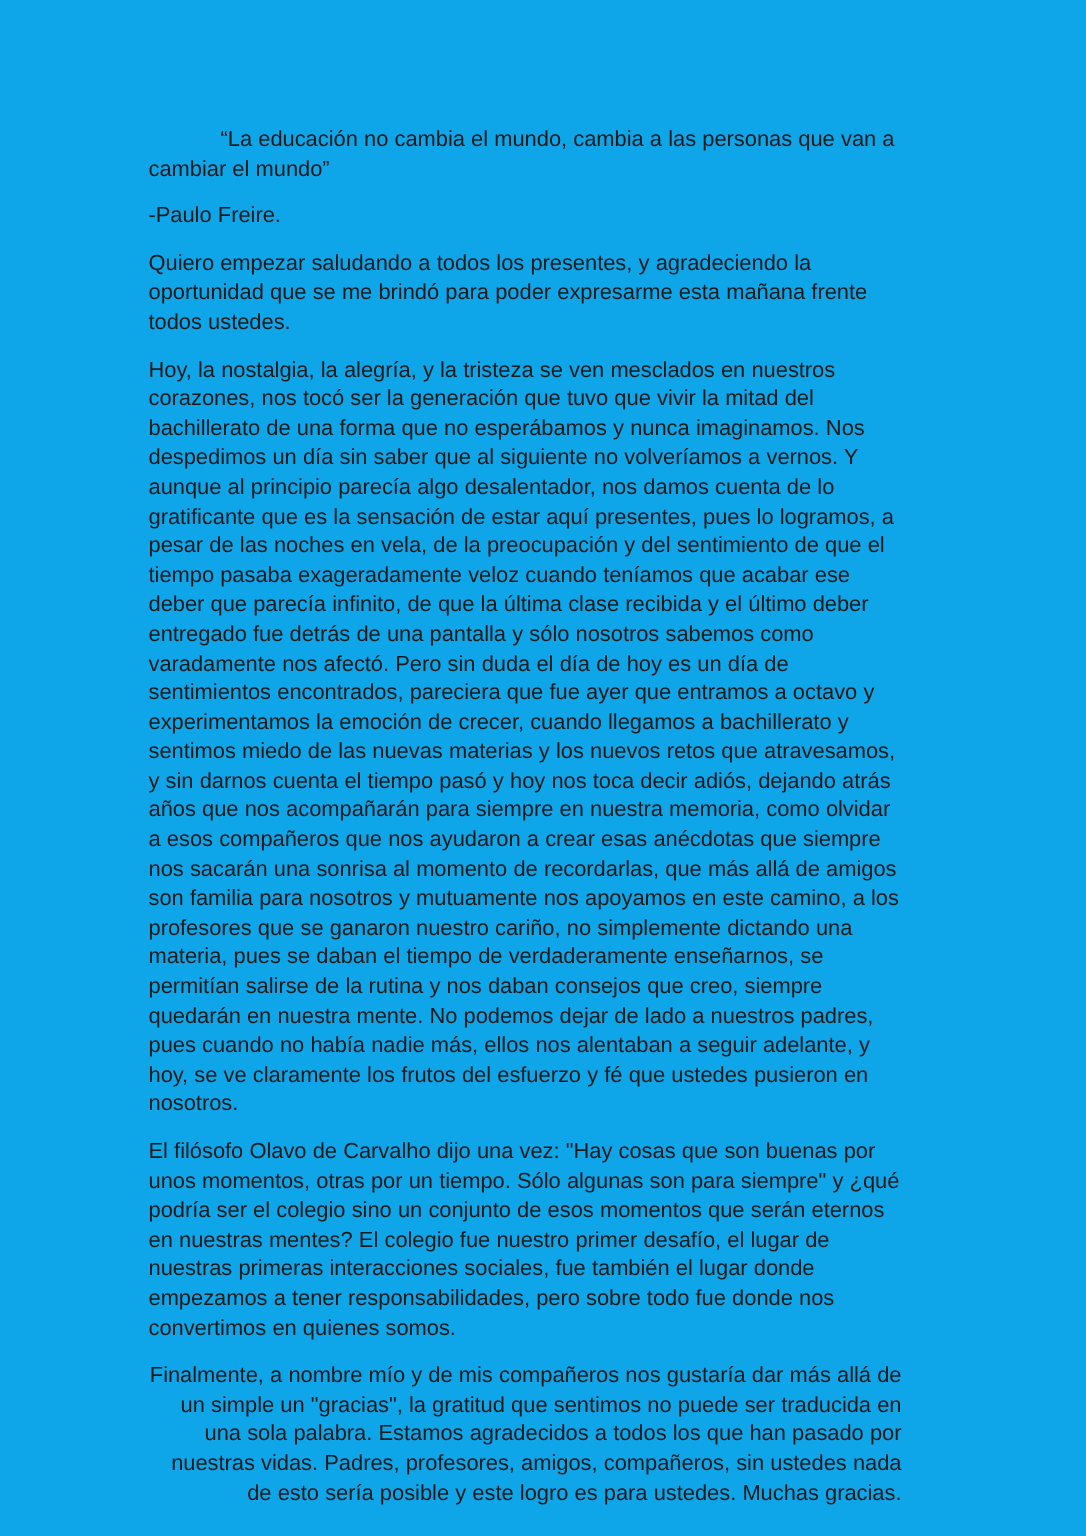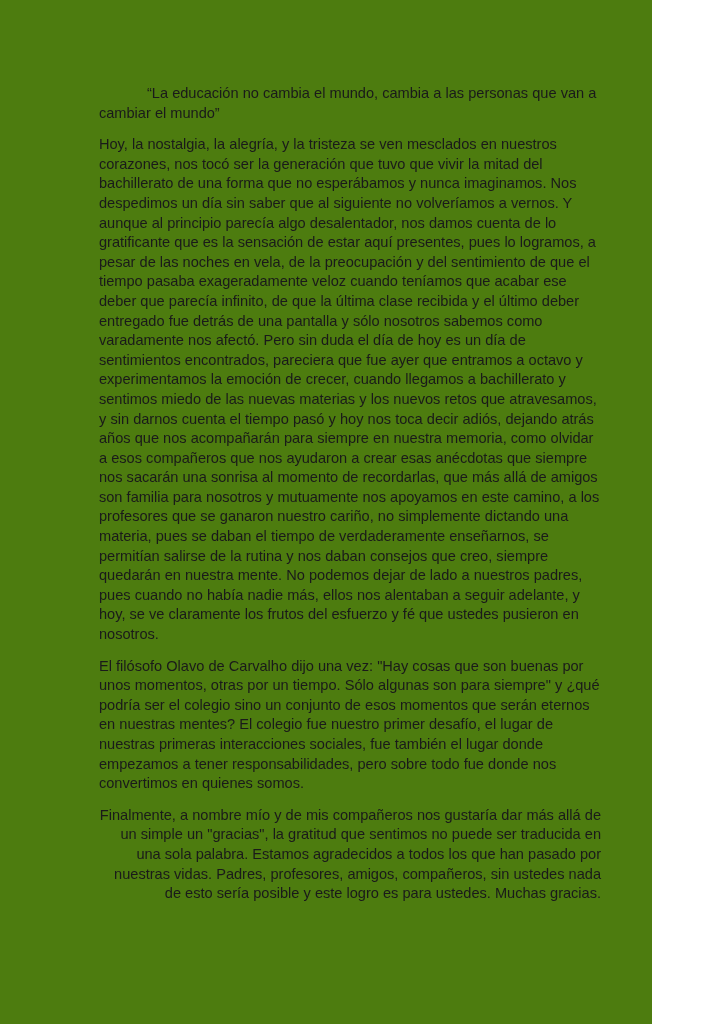--- a/index.html
+++ b/index.html
@@ -11,23 +11,23 @@
   body {
     width: 724px;
     height: 1024px;
     overflow: hidden;
     font-family: "Liberation Sans", "DejaVu Sans", sans-serif;
     color: #1a1a1a;
     -webkit-font-smoothing: antialiased;
   }
   .page {
     position: relative;
-    width: 652px;
+    width: 724px;
     height: 1024px;
-    background: #4d7c0f;
+    background: #0ea5e9;
     box-sizing: border-box;
     padding-left: 27px;
   }
   .text-body {
     position: absolute;
     left: 99px;
     top: 84px;
     width: 502px;
   }
   .para {
@@ -51,21 +51,23 @@
   }
 </style>
 </head>
 <body>
 
 <div class="page">
   <div class="text-body">
 
     <p class="para para-epigraph">“La educación no cambia el mundo, cambia a las personas que van a cambiar el mundo”</p>
 
+    <p class="para para-attribution">-Paulo Freire.</p>
 
+    <p class="para">Quiero empezar saludando a todos los presentes, y agradeciendo la oportunidad que se me brindó para poder expresarme esta mañana frente todos ustedes.</p>
 
     <p class="para">Hoy, la nostalgia, la alegría, y la tristeza se ven mesclados en nuestros corazones, nos tocó ser la generación que tuvo que vivir la mitad del bachillerato de una forma que no esperábamos y nunca imaginamos. Nos despedimos un día sin saber que al siguiente no volveríamos a vernos. Y aunque al principio parecía algo desalentador, nos damos cuenta de lo gratificante que es la sensación de estar aquí presentes, pues lo logramos, a pesar de las noches en vela, de la preocupación y del sentimiento de que el tiempo pasaba exageradamente veloz cuando teníamos que acabar ese deber que parecía infinito, de que la última clase recibida y el último deber entregado fue detrás de una pantalla y sólo nosotros sabemos como varadamente nos afectó. Pero sin duda el día de hoy es un día de sentimientos encontrados, pareciera que fue ayer que entramos a octavo y experimentamos la emoción de crecer, cuando llegamos a bachillerato y sentimos miedo de las nuevas materias y los nuevos retos que atravesamos, y sin darnos cuenta el tiempo pasó y hoy nos toca decir adiós, dejando atrás años que nos acompañarán para siempre en nuestra memoria, como olvidar a esos compañeros que nos ayudaron a crear esas anécdotas que siempre nos sacarán una sonrisa al momento de recordarlas, que más allá de amigos son familia para nosotros y mutuamente nos apoyamos en este camino, a los profesores que se ganaron nuestro cariño, no simplemente dictando una materia, pues se daban el tiempo de verdaderamente enseñarnos, se permitían salirse de la rutina y nos daban consejos que creo, siempre quedarán en nuestra mente. No podemos dejar de lado a nuestros padres, pues cuando no había nadie más, ellos nos alentaban a seguir adelante, y hoy, se ve claramente los frutos del esfuerzo y fé que ustedes pusieron en nosotros.</p>
 
     <p class="para">El filósofo Olavo de Carvalho dijo una vez: "Hay cosas que son buenas por unos momentos, otras por un tiempo. Sólo algunas son para siempre" y ¿qué podría ser el colegio sino un conjunto de esos momentos que serán eternos en nuestras mentes? El colegio fue nuestro primer desafío, el lugar de nuestras primeras interacciones sociales, fue también el lugar donde empezamos a tener responsabilidades, pero sobre todo fue donde nos convertimos en quienes somos.</p>
 
     <p class="para">Finalmente, a nombre mío y de mis compañeros nos gustaría dar más allá de un simple un "gracias", la gratitud que sentimos no puede ser traducida en una sola palabra. Estamos agradecidos a todos los que han pasado por nuestras vidas. Padres, profesores, amigos, compañeros, sin ustedes nada de esto sería posible y este logro es para ustedes. Muchas gracias.</p>
 
   </div>
 </div>
 

